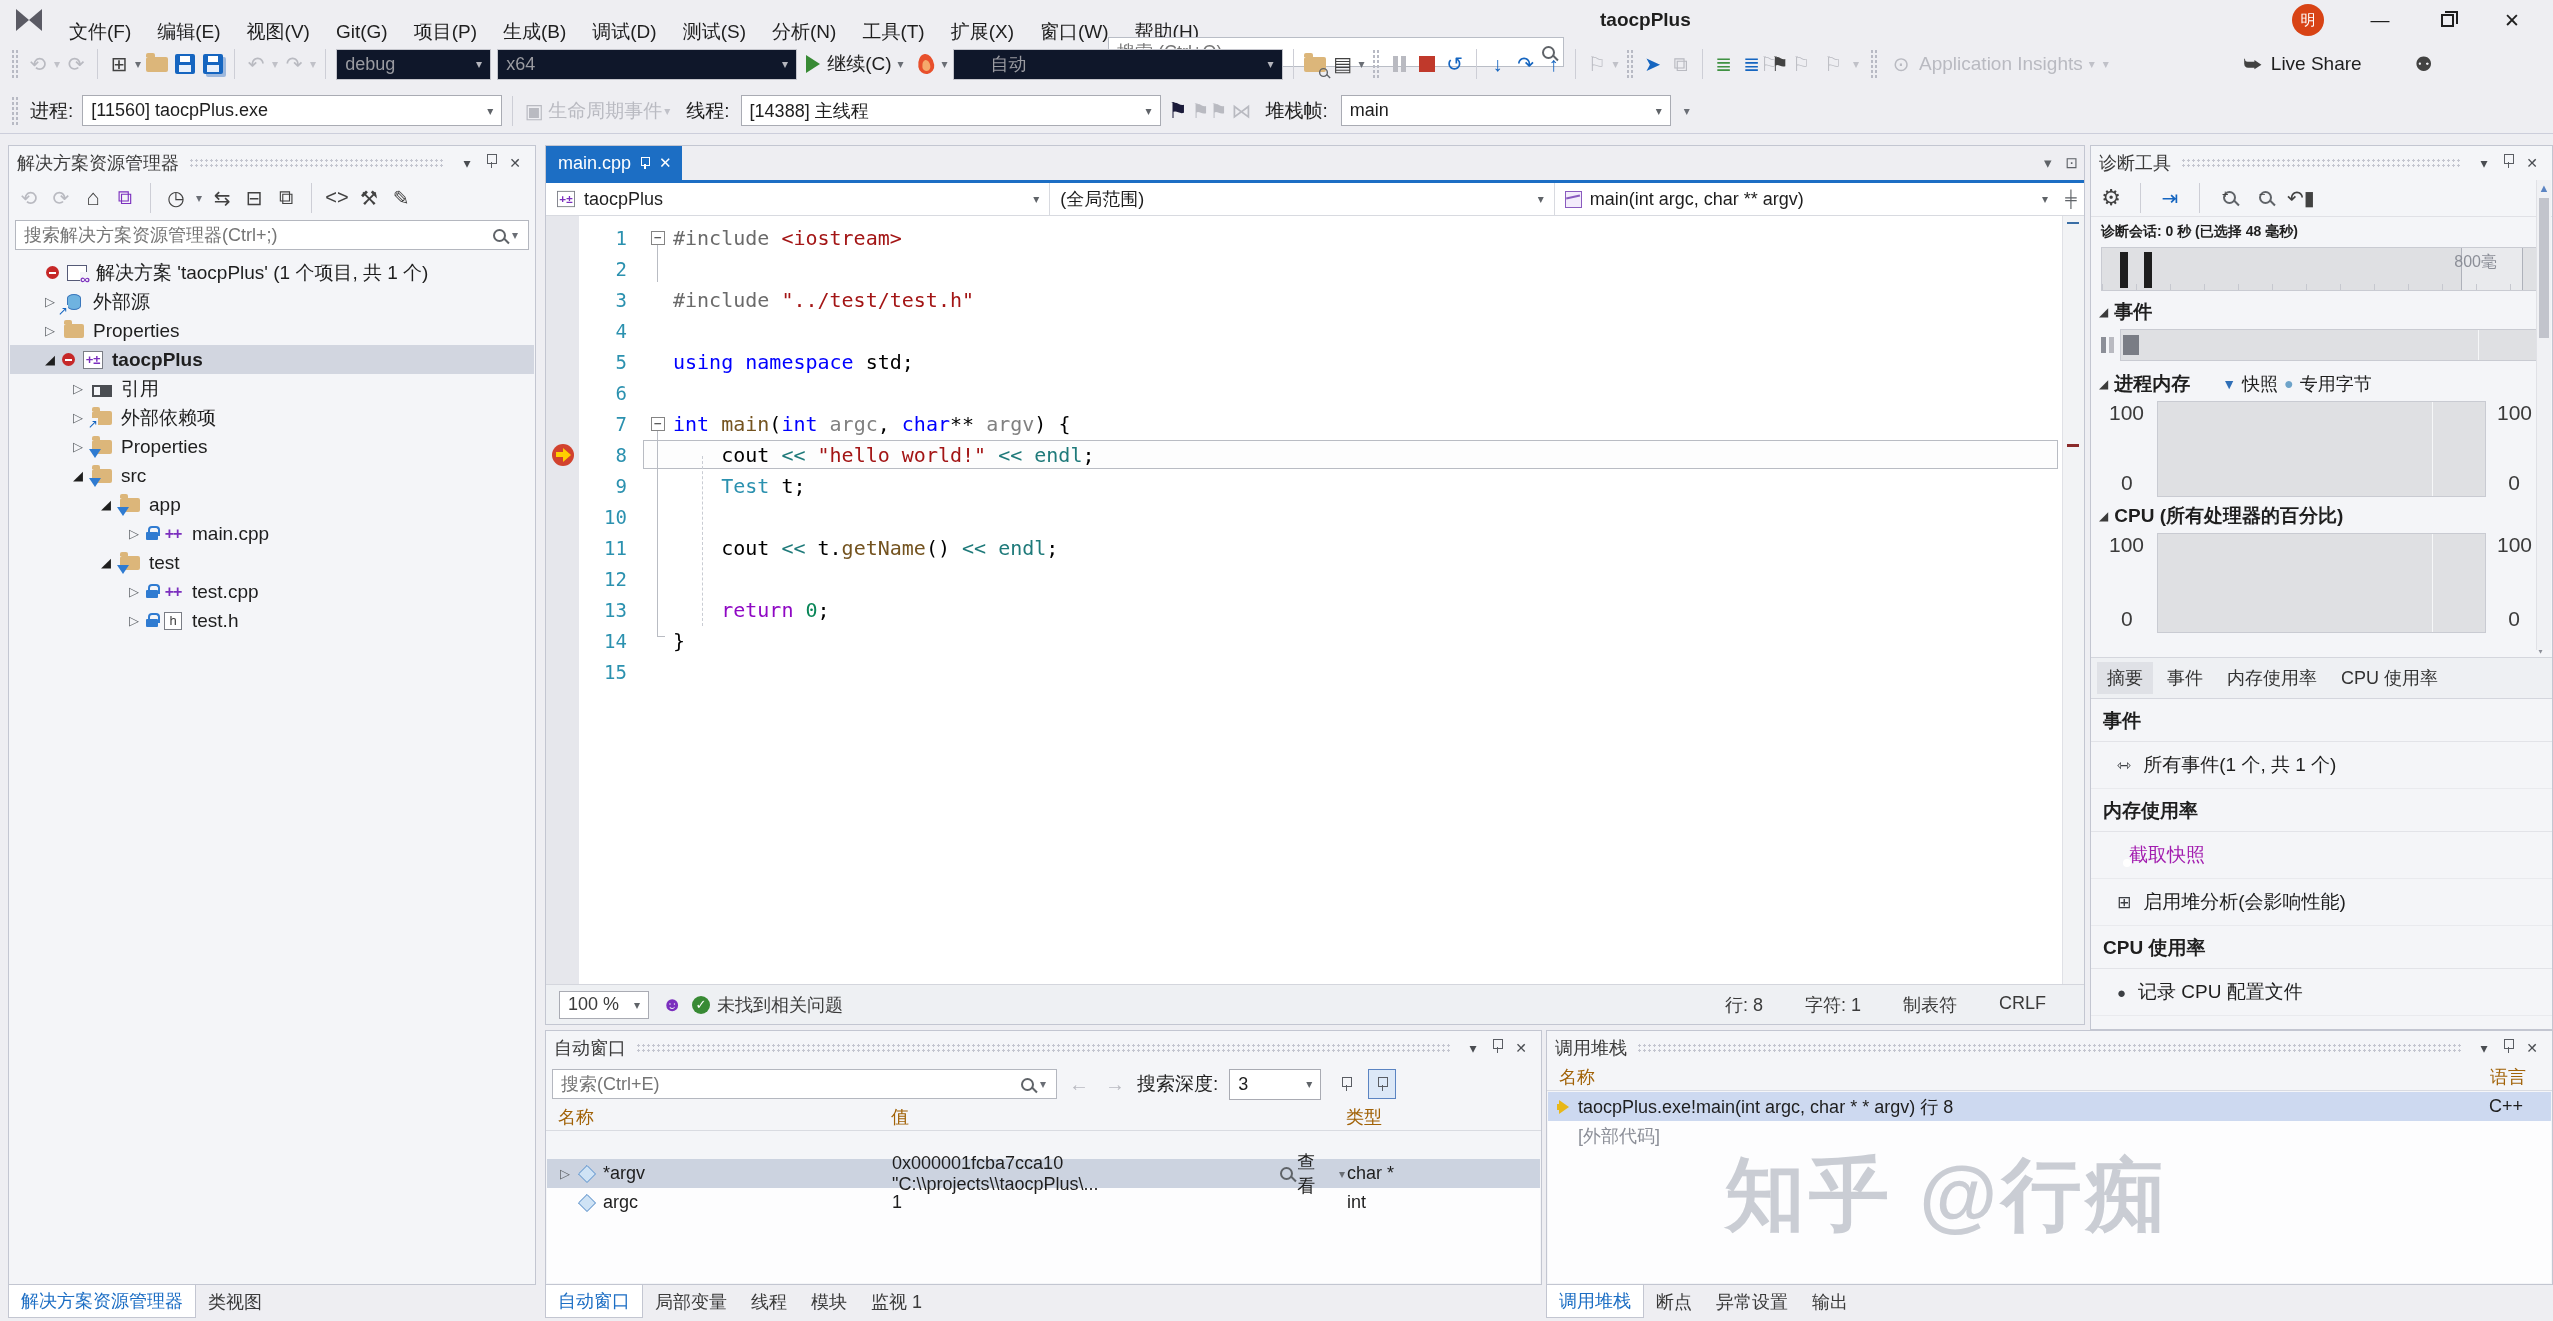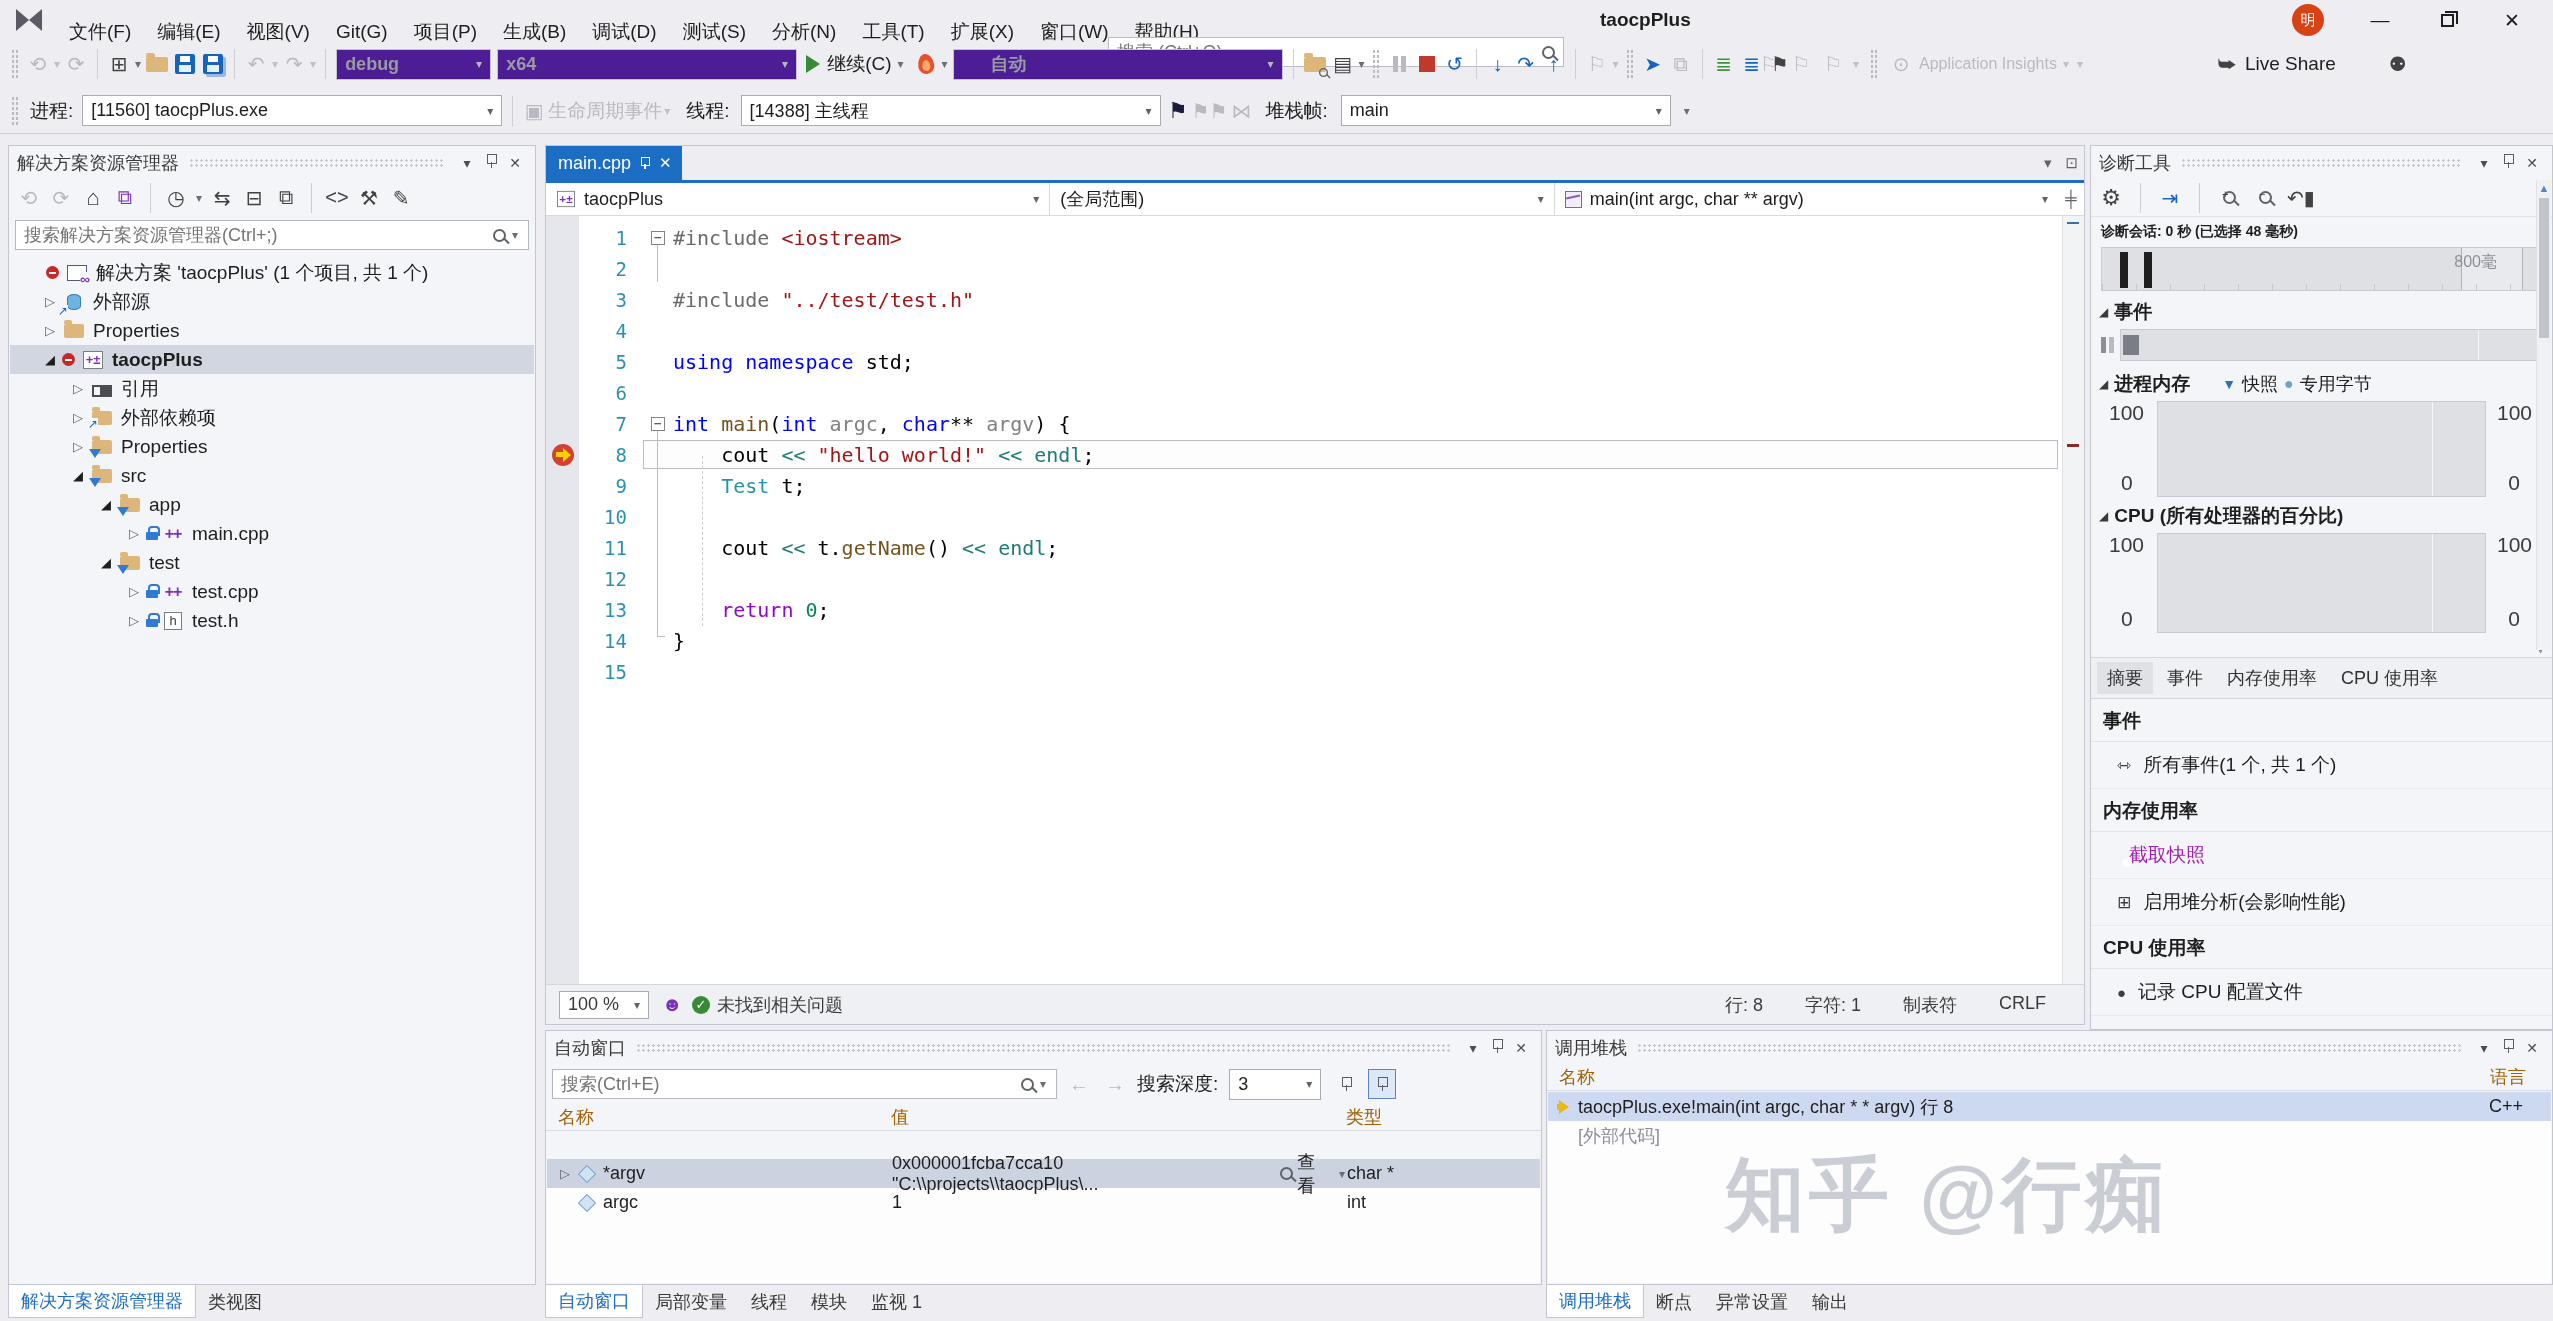--- a/index.html
+++ b/index.html
@@ -28,21 +28,21 @@
   .toolbar { position:absolute; left:0; top:40px; width:100%; height:48px; display:flex; align-items:center; padding-left:6px; }
   .debugbar { position:absolute; left:0; top:88px; width:100%; height:46px; display:flex; align-items:center; padding-left:6px; border-bottom:1px solid #cccedb; }
   .grip { width:8px; height:30px; margin:0 5px; background:radial-gradient(circle,#b8bac4 1.2px,transparent 1.4px); background-size:4px 5px; }
   .tsep { width:1px; height:30px; background:#cdced6; margin:0 7px; }
   .ico { display:inline-flex; align-items:center; justify-content:center; min-width:28px; height:30px; font-size:20px; color:#39507c; position:relative; }
   .ico.dark { color:#424242; } .ico.dis { color:#b9bac1; } .ico.blue { color:#1565c0; }
   .ddc { font-size:12px; color:#6a6e75; margin:0 2px; }
   .ddc.dis { color:#c0c1c8; }
   .combo { display:inline-flex; align-items:center; justify-content:space-between; background:#fff; border:1px solid #a9abb3; height:31px; padding:0 8px; font-size:18px; margin:0 3px; }
   .combo .caret { font-size:12px; color:#5f6368; margin-left:8px; }
-  .combo.dis { background:#4c1d95; color:#9a9ba1; border-color:#c4c5cc;font-weight:bold; }
+  .combo.dis { background:#0f172a; color:#9a9ba1; border-color:#c4c5cc; }
   .combo.dis .caret { color:#b5b6bd; }
   .floppy { width:20px; height:20px; background:#1565c0; border-radius:2px; position:relative; }
   .floppy:before { content:""; position:absolute; left:5px; top:2px; width:10px; height:6px; background:#fff; }
   .floppy:after { content:""; position:absolute; left:4px; bottom:2px; width:12px; height:7px; background:#e8f0fb; }
   .folder-ic { width:22px; height:15px; background:#dcb67a; border-radius:2px; position:relative; align-self:center; }
   .folder-ic:before { content:""; position:absolute; left:0; top:-4px; width:9px; height:4px; background:#dcb67a; border-radius:2px 2px 0 0; }
   .playtri { width:0; height:0; border-top:9px solid transparent; border-bottom:9px solid transparent; border-left:14px solid #388a34; margin-right:7px; }
   .flame { width:16px; height:20px; background:#e8502c; border-radius:50% 50% 50% 50%/60% 60% 40% 40%; transform:rotate(-8deg); position:relative; }
   .flame:before { content:""; position:absolute; left:4px; top:6px; width:8px; height:11px; background:#f5a96b; border-radius:50% 50% 50% 50%/60% 60% 40% 40%; }
   .pausebars, .pausebars:before { width:5px; height:16px; background:#b9bac1; }
@@ -273,21 +273,21 @@
     <span class="ico blue">≣</span>
     <span class="ico dark">⚑</span>
   </div>
   <div style="position:absolute;left:1755px;top:40px;height:48px;display:flex;align-items:center;gap:4px;">
     <span class="ico dis">⚐</span>
     <span class="ico dis">⚐</span>
     <span class="ico dis">⚐</span>
     <span class="ddc dis">▾</span>
     <span class="grip"></span>
     <span class="ico dis">⊙</span>
-    <span style="color:#b9bac1;font-size:16px;">Application Insights</span>
+    <span style="color:#b9bac1;font-size:19px;">Application Insights</span>
     <span class="ddc dis">▾</span>
       <span class="ddc dis">▾</span>
     <span style="width:120px;"></span>
     <span class="ico dark">⮩</span>
     <span>Live Share</span>
     <span style="width:40px;"></span>
     <span class="ico dark">⚉</span>
   </div>
 
   <div class="debugbar">

